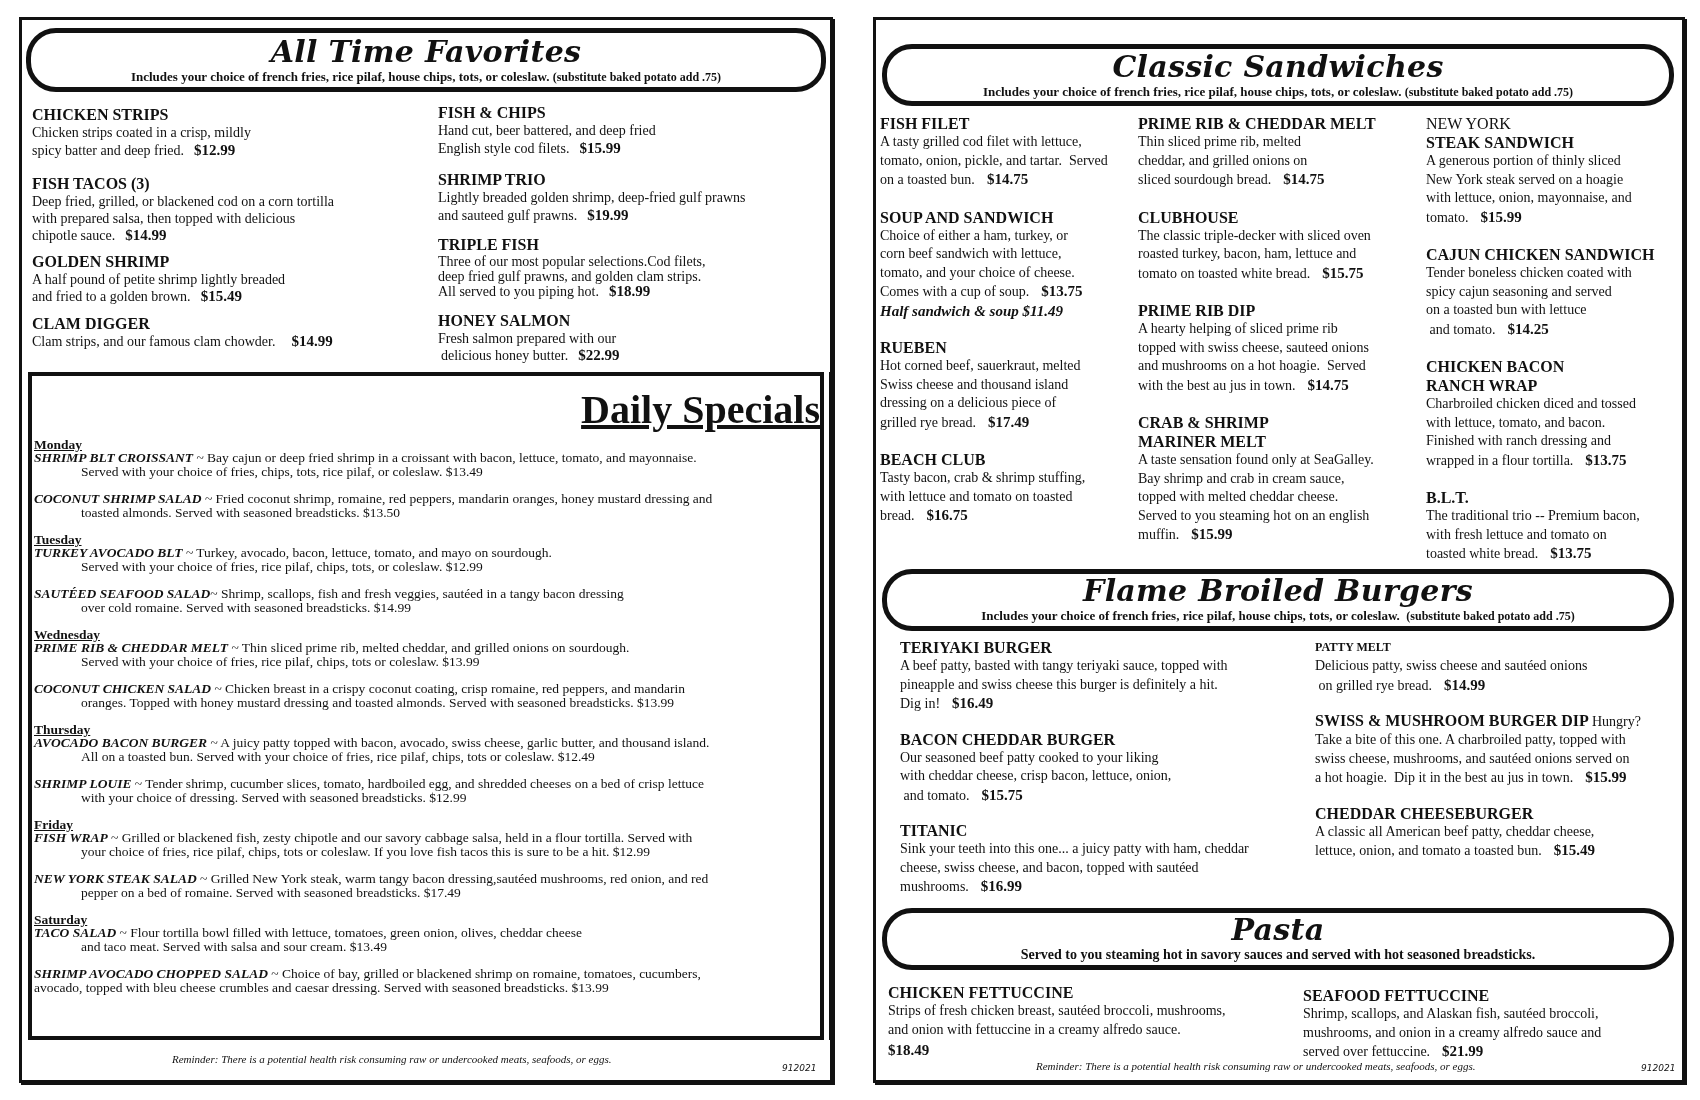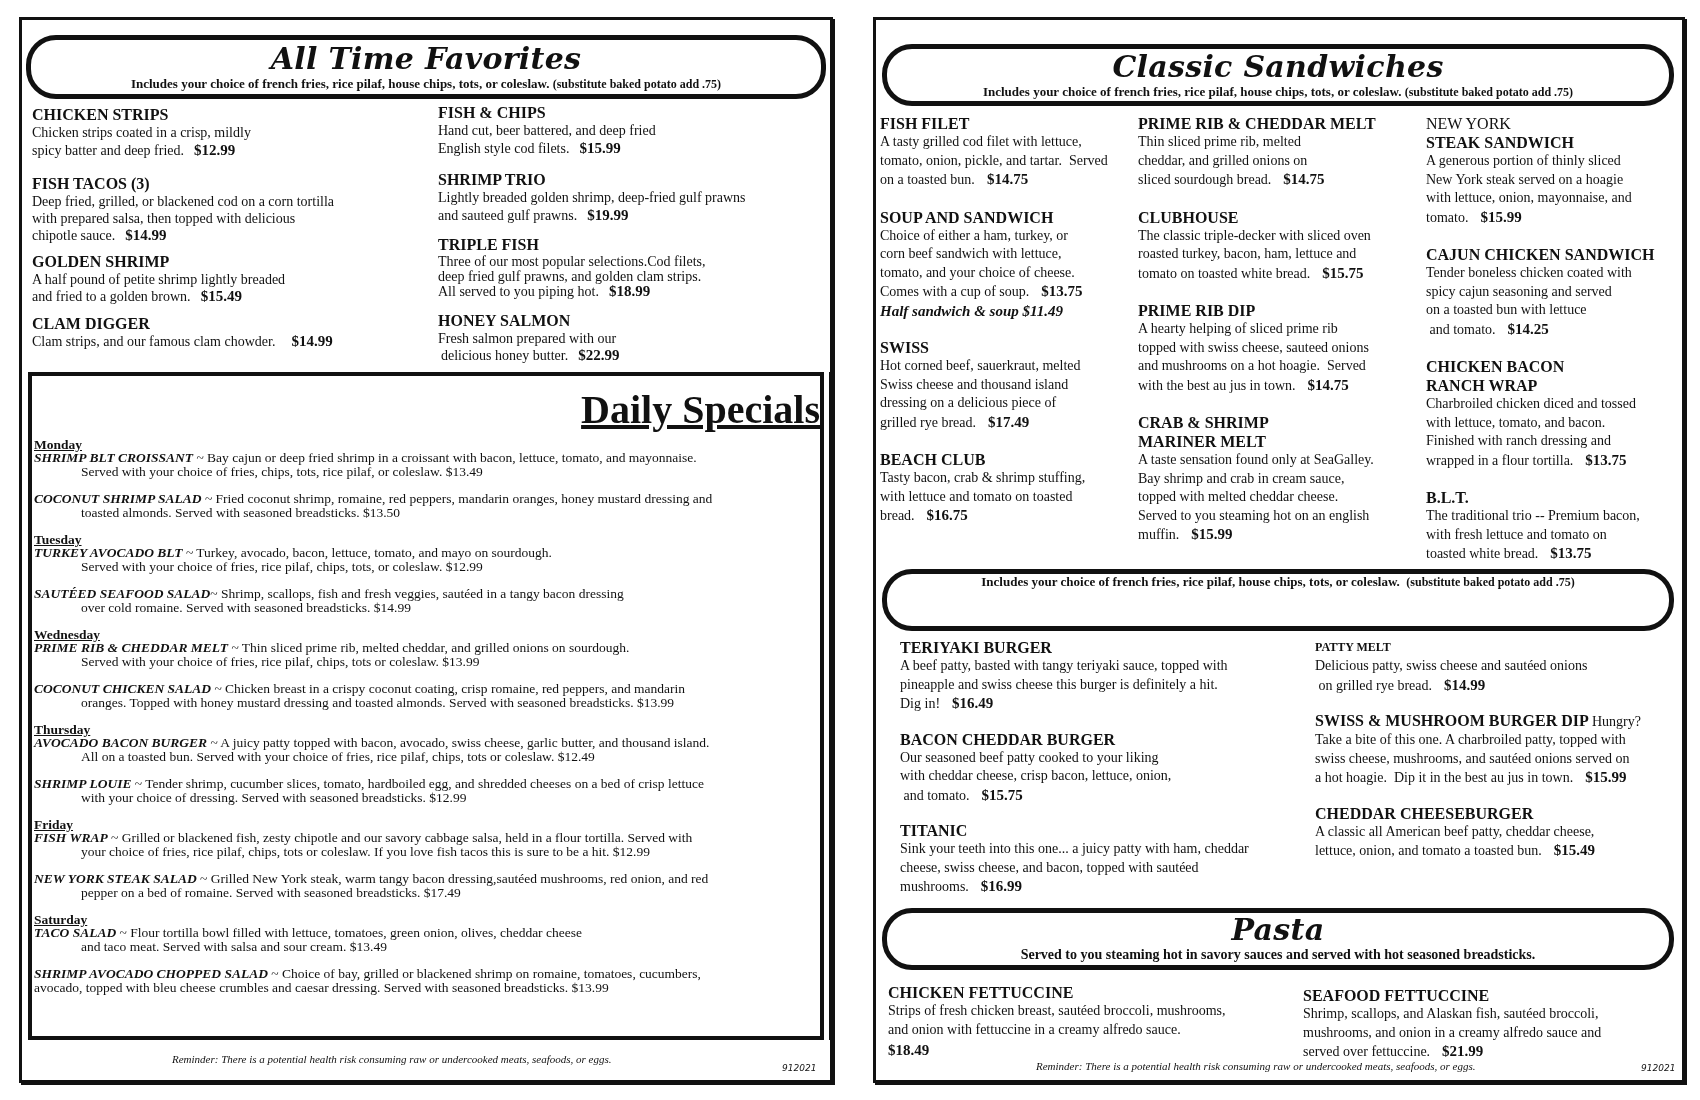--- a/index.html
+++ b/index.html
@@ -23,21 +23,21 @@
   .special .cont { padding-left:47px; display:block; }
   .special .cont.flush { padding-left:0; }
   .reminder { position:absolute; font-style:italic; font-size:11px; }
   .code { position:absolute; font-style:italic; font-size:9px; font-family:"DejaVu Sans", sans-serif; }
 </style>
 </head>
 <body>
 
 <div class="page" id="left-page">
 
-  <div class="pill" style="left:4px; top:15px; width:800px; height:64px;">
+  <div class="pill" style="left:4px; top:8px; width:800px; height:64px;">
     <div class="pill-title" style="margin-top:2px;">All Time Favorites</div>
     <div class="pill-sub"><span>Includes your choice of french fries, rice pilaf, house chips, tots, or coleslaw.</span> <span class="small">(substitute baked potato add .75)</span></div>
   </div>
 
   <div class="item" style="left:10px; top:86px; width:390px;">
     <span class="name">CHICKEN STRIPS</span>
     <div>Chicken strips coated in a crisp, mildly</div>
     <div style="line-height:18px;"><span>spicy batter and deep fried.</span><span class="price">$12.99</span></div>
   </div>
   <div class="item" style="left:10px; top:155px; width:390px;">
@@ -170,21 +170,21 @@
       </div>
       <div style="font-size: 14px; line-height: 18.5px; margin-bottom: 18px;">
         <div style="font-weight: bold; font-size: 16px; line-height: 19px;"><span>SOUP AND SANDWICH</span></div>
         <div><span style="white-space: pre;">Choice of either a ham, turkey, or</span></div>
         <div><span style="white-space: pre;">corn beef sandwich with lettuce,</span></div>
         <div><span style="white-space: pre;">tomato, and your choice of cheese.</span></div>
         <div><span style="white-space: pre;">Comes with a cup of soup.</span><span style="font-weight: bold; font-size: 15px; margin-left: 12px;">$13.75</span></div>
         <div style="font-weight: bold; font-style: italic; font-size: 15px;">Half sandwich &amp; soup  $11.49</div>
       </div>
       <div style="font-size: 14px; line-height: 18.5px; margin-bottom: 18px;">
-        <div style="font-weight: bold; font-size: 16px; line-height: 19px;"><span>SWISS</span></div>
+        <div style="font-weight: bold; font-size: 16px; line-height: 19px;"><span>RUEBEN</span></div>
         <div><span style="white-space: pre;">Hot corned beef, sauerkraut, melted</span></div>
         <div><span style="white-space: pre;">Swiss cheese and thousand island</span></div>
         <div><span style="white-space: pre;">dressing on a delicious piece of</span></div>
         <div><span style="white-space: pre;">grilled rye bread.</span><span style="font-weight: bold; font-size: 15px; margin-left: 12px;">$17.49</span></div>
       </div>
       <div style="font-size: 14px; line-height: 18.5px; margin-bottom: 0px;">
         <div style="font-weight: bold; font-size: 16px; line-height: 19px;"><span>BEACH CLUB</span></div>
         <div><span style="white-space: pre;">Tasty bacon, crab &amp; shrimp stuffing,</span></div>
         <div><span style="white-space: pre;">with lettuce and tomato on toasted</span></div>
         <div><span style="white-space: pre;">bread.</span><span style="font-weight: bold; font-size: 15px; margin-left: 12px;">$16.75</span></div>
@@ -246,20 +246,21 @@
       </div>
       <div style="font-size: 14px; line-height: 18.5px; margin-bottom: 0px;">
         <div style="font-weight: bold; font-size: 16px; line-height: 19px;"><span>B.L.T.</span></div>
         <div><span style="white-space: pre;">The traditional trio -- Premium bacon,</span></div>
         <div><span style="white-space: pre;">with fresh lettuce and tomato on</span></div>
         <div><span style="white-space: pre;">toasted white bread.</span><span style="font-weight: bold; font-size: 15px; margin-left: 12px;">$13.75</span></div>
       </div>
     </div>
 
   <div class="pill" style="left:6px; top:549px; width:792px; height:62px;">
+    <div class="pill-title" style="margin-top:0px;">Flame Broiled Burgers</div>
     <div class="pill-sub"><span>Includes your choice of french fries, rice pilaf, house chips, tots, or coleslaw.</span>&nbsp; <span class="small">(substitute baked potato add .75)</span></div>
   </div>
 
   <div id="burger-col1" style="position:absolute; left:24px; top:618px; width:400px;">
       <div style="font-size: 14px; line-height: 18.5px; margin-bottom: 16px;">
         <div style="font-weight: bold; font-size: 16px; line-height: 19px;"><span>TERIYAKI BURGER</span></div>
         <div><span style="white-space: pre;">A beef patty, basted with tangy teriyaki sauce, topped with</span></div>
         <div><span style="white-space: pre;">pineapple and swiss cheese this burger is definitely a hit.</span></div>
         <div><span style="white-space: pre;">Dig in!</span><span style="font-weight: bold; font-size: 15px; margin-left: 12px;">$16.49</span></div>
       </div>

